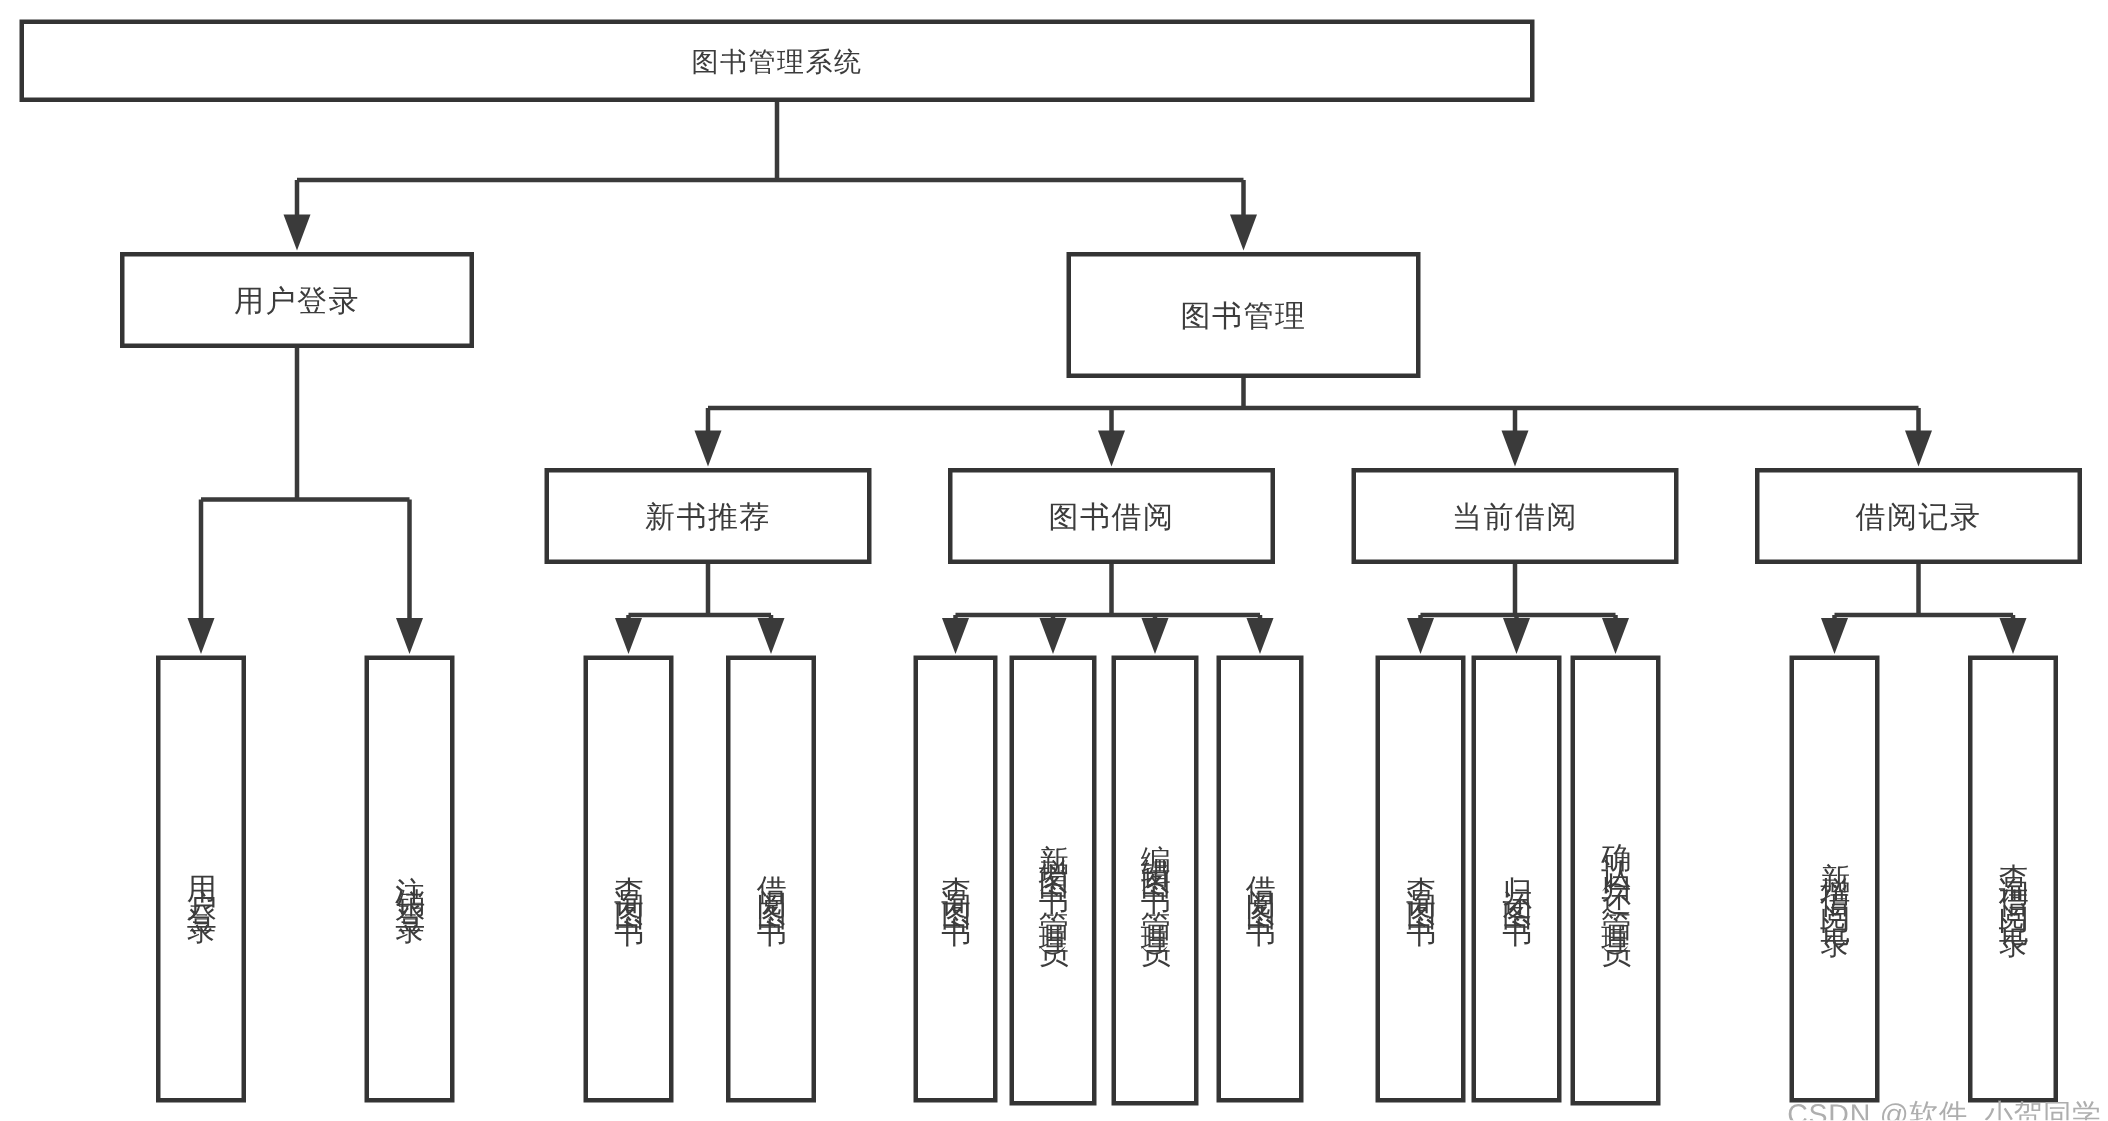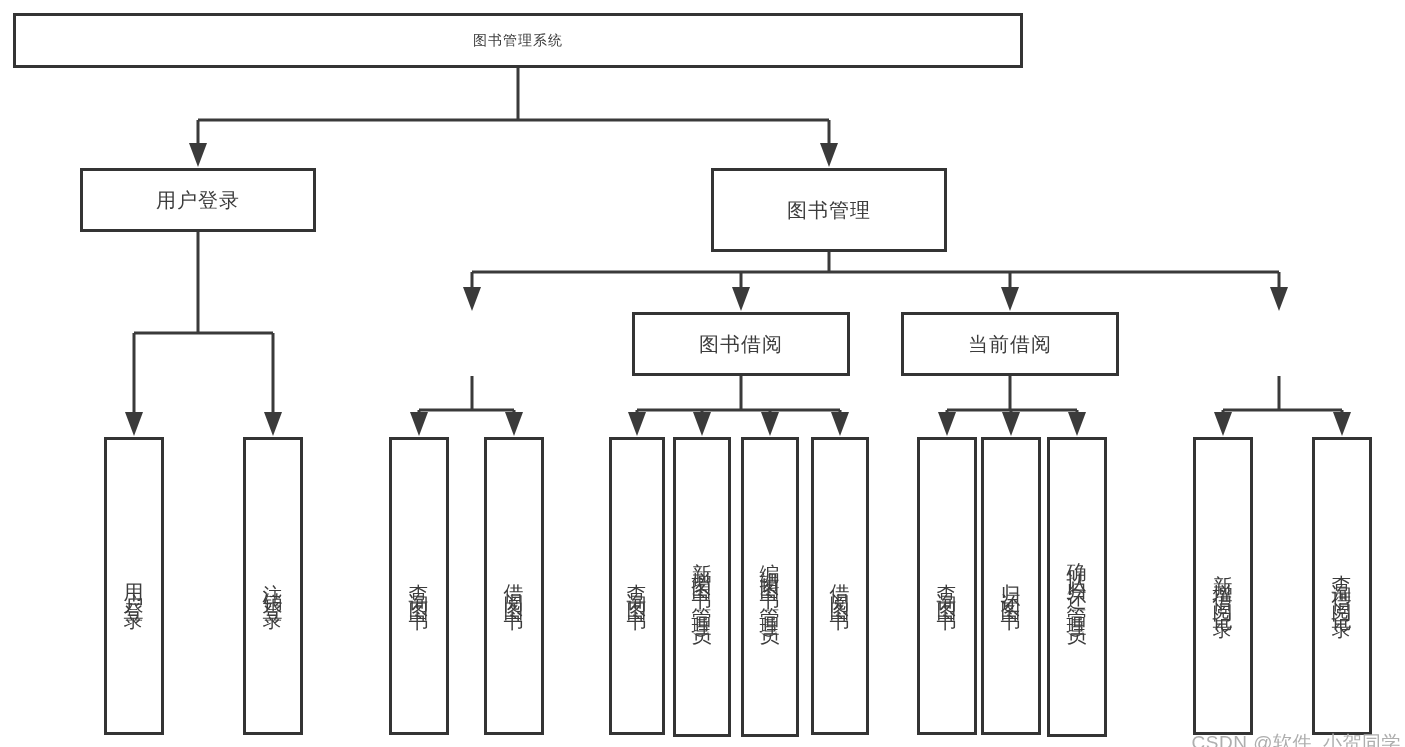--- a/index.html
+++ b/index.html
@@ -31,21 +31,21 @@
     justify-content: center;
     z-index: 2;
     color: #3c3c3c;
   }
   .hlabel {
     font-size: 20px;
     letter-spacing: 1px;
     white-space: nowrap;
   }
   .root .hlabel {
-    font-size: 14px;
+    font-size: 18px;
   }
   .vlabel {
     writing-mode: vertical-rl;
     text-orientation: mixed;
     font-size: 20px;
     line-height: 1;
     letter-spacing: 9px;
     white-space: nowrap;
   }
   .watermark {
@@ -116,25 +116,31 @@
     <span class="hlabel">图书管理系统</span>
   </div>
 
   <div class="box" style="left:80px; top:168px; width:236px; height:64px">
     <span class="hlabel">用户登录</span>
   </div>
   <div class="box" style="left:711px; top:168px; width:236px; height:84px">
     <span class="hlabel">图书管理</span>
   </div>
 
+  <div class="box" style="left:363px; top:312px; width:218px; height:64px">
+    <span class="hlabel">新书推荐</span>
+  </div>
   <div class="box" style="left:632px; top:312px; width:218px; height:64px">
     <span class="hlabel">图书借阅</span>
   </div>
   <div class="box" style="left:901px; top:312px; width:218px; height:64px">
     <span class="hlabel">当前借阅</span>
+  </div>
+  <div class="box" style="left:1170px; top:312px; width:218px; height:64px">
+    <span class="hlabel">借阅记录</span>
   </div>
 
   <div class="box" style="left:104px; top:437px; width:60px; height:298px">
     <span class="vlabel">用户登录</span>
   </div>
   <div class="box" style="left:243px; top:437px; width:60px; height:298px">
     <span class="vlabel">注销登录</span>
   </div>
 
   <div class="box" style="left:389px; top:437px; width:60px; height:298px">

